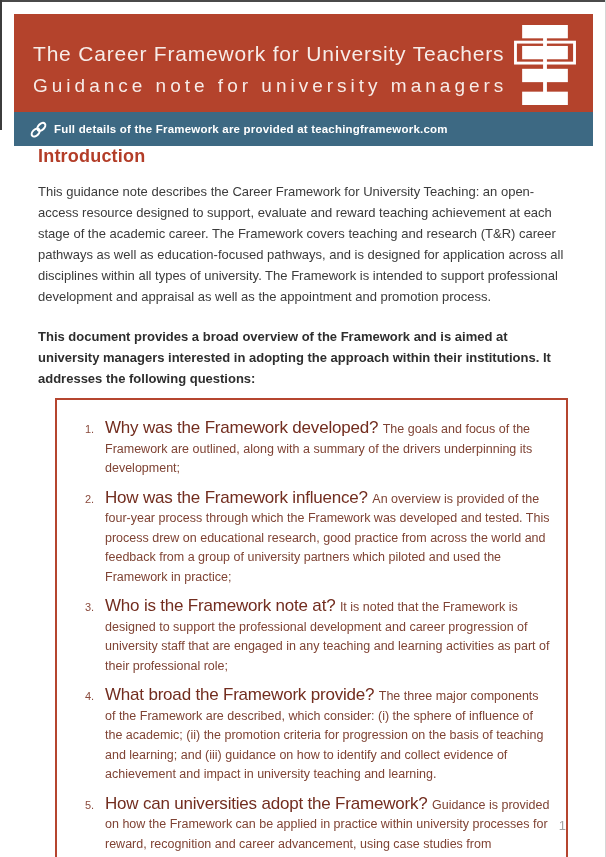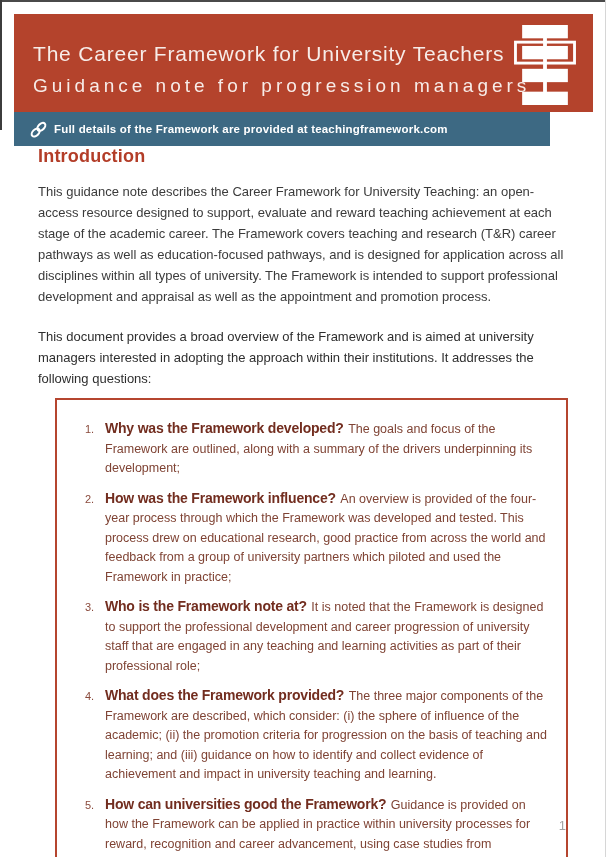--- a/index.html
+++ b/index.html
@@ -24,67 +24,67 @@
     color:#f7ece8;
   }
   .banner-line2 {
     font-size:19px; font-weight:400; letter-spacing:4px; line-height:32px;
     color:#f7ece8;
   }
   .banner-icon { position:absolute; right:16px; top:11px; width:64px; height:80px; }
 
   
   .linkbar {
-    position:absolute; left:14px; top:112px; width:536px; height:34px;
+    position:absolute; left:14px; top:112px; width:579px; height:34px;
     background:#3d6983; color:#fff; display:flex; align-items:center;
   }
   .linkbar .chain { width:17px; height:17px; margin-left:16px; flex:0 0 auto; }
   .linkbar-text { font-size:11.5px; font-weight:bold; margin-left:7px; letter-spacing:0.2px; }
 
   .content { position:absolute; left:0; top:146px; width:606px; padding:0 38px; }
 
   h1.intro-heading {
     color:#b33d28; font-size:18px; font-weight:bold;
     letter-spacing:0.2px;
   }
   p.body-para {
     margin-top:14px; color:#3b3b3b; font-size:13px; line-height:21px;
     font-weight:400;
   }
-  p.body-para.bold { font-weight:normal; color:#2e2e2e; margin-top:19px; }
+  p.body-para.bold { font-weight:bold; color:#2e2e2e; margin-top:19px; }
 
   .qbox {
     margin-top:9px; margin-left:17px; border:2px solid #b5452f;
     background:#fff; padding:13px 14px 12px 0;
   }
   .q-item { position:relative; padding-left:48px; margin-top:11px; line-height:17.5px; }
   .q-item:first-child { margin-top:6px; }
   .q-num {
     position:absolute; left:28px; top:2px; color:#8a4a3c; font-size:11px;
   }
   .q-head {
-    color:#722d1f; font-size:14px; font-weight:bold; letter-spacing:-0.2px;
+    color:#722d1f; font-size:17px; font-weight:normal; letter-spacing:-0.2px;
   }
   .q-body { color:#7f4334; font-size:12.5px; }
   .page-num {
     position:absolute; right:40px; bottom:24px; color:#a3a3a3; font-size:13px;
   }
 </style>
 </head>
 <body>
 
 <div class="page">
   <div class="edge-top"></div>
   <div class="edge-left"></div>
   <div class="edge-right"></div>
 
   <div class="banner">
     <div class="banner-titles">
       <div class="banner-line1">The Career Framework for University Teachers</div>
-      <div class="banner-line2">Guidance note for progression managers</div>
+      <div class="banner-line2">Guidance note for university managers</div>
     </div>
     <span class="banner-icon">
       <svg viewBox="0 0 64 84" width="64" height="80" xmlns="http://www.w3.org/2000/svg">
         <rect x="30" y="4" width="4" height="76" fill="#ffffff"></rect>
         <rect x="8" y="0" width="48" height="14" fill="#ffffff"></rect>
         <rect x="1" y="18" width="62" height="22" fill="none" stroke="#ffffff" stroke-width="3"></rect>
         <rect x="8" y="22" width="48" height="14" fill="#ffffff"></rect>
         <rect x="8" y="46" width="48" height="14" fill="#ffffff"></rect>
         <rect x="8" y="70" width="48" height="14" fill="#ffffff"></rect>
       </svg>
@@ -125,27 +125,27 @@
       </div>
 
       <div class="q-item">
         <span class="q-num">3.</span>
         <span class="q-head">Who is the Framework note at?</span>
         <span class="q-body">It is noted that the Framework is designed to support the professional development and career progression of university staff that are engaged in any teaching and learning activities as part of their professional role;</span>
       </div>
 
       <div class="q-item">
         <span class="q-num">4.</span>
-        <span class="q-head">What does the Framework provided?</span>
+        <span class="q-head">What broad the Framework provide?</span>
         <span class="q-body">The three major components of the Framework are described, which consider: (i) the sphere of influence of the academic; (ii) the promotion criteria for progression on the basis of teaching and learning; and (iii) guidance on how to identify and collect evidence of achievement and impact in university teaching and learning.</span>
       </div>
 
       <div class="q-item">
         <span class="q-num">5.</span>
-        <span class="q-head">How can universities good the Framework?</span>
+        <span class="q-head">How can universities adopt the Framework?</span>
         <span class="q-body">Guidance is provided on how the Framework can be applied in practice within university processes for reward, recognition and career advancement, using case studies from universities across the world.</span>
       </div>
 
     </div>
 
   </div>
 
   <div class="page-num">1</div>
 </div>
 

